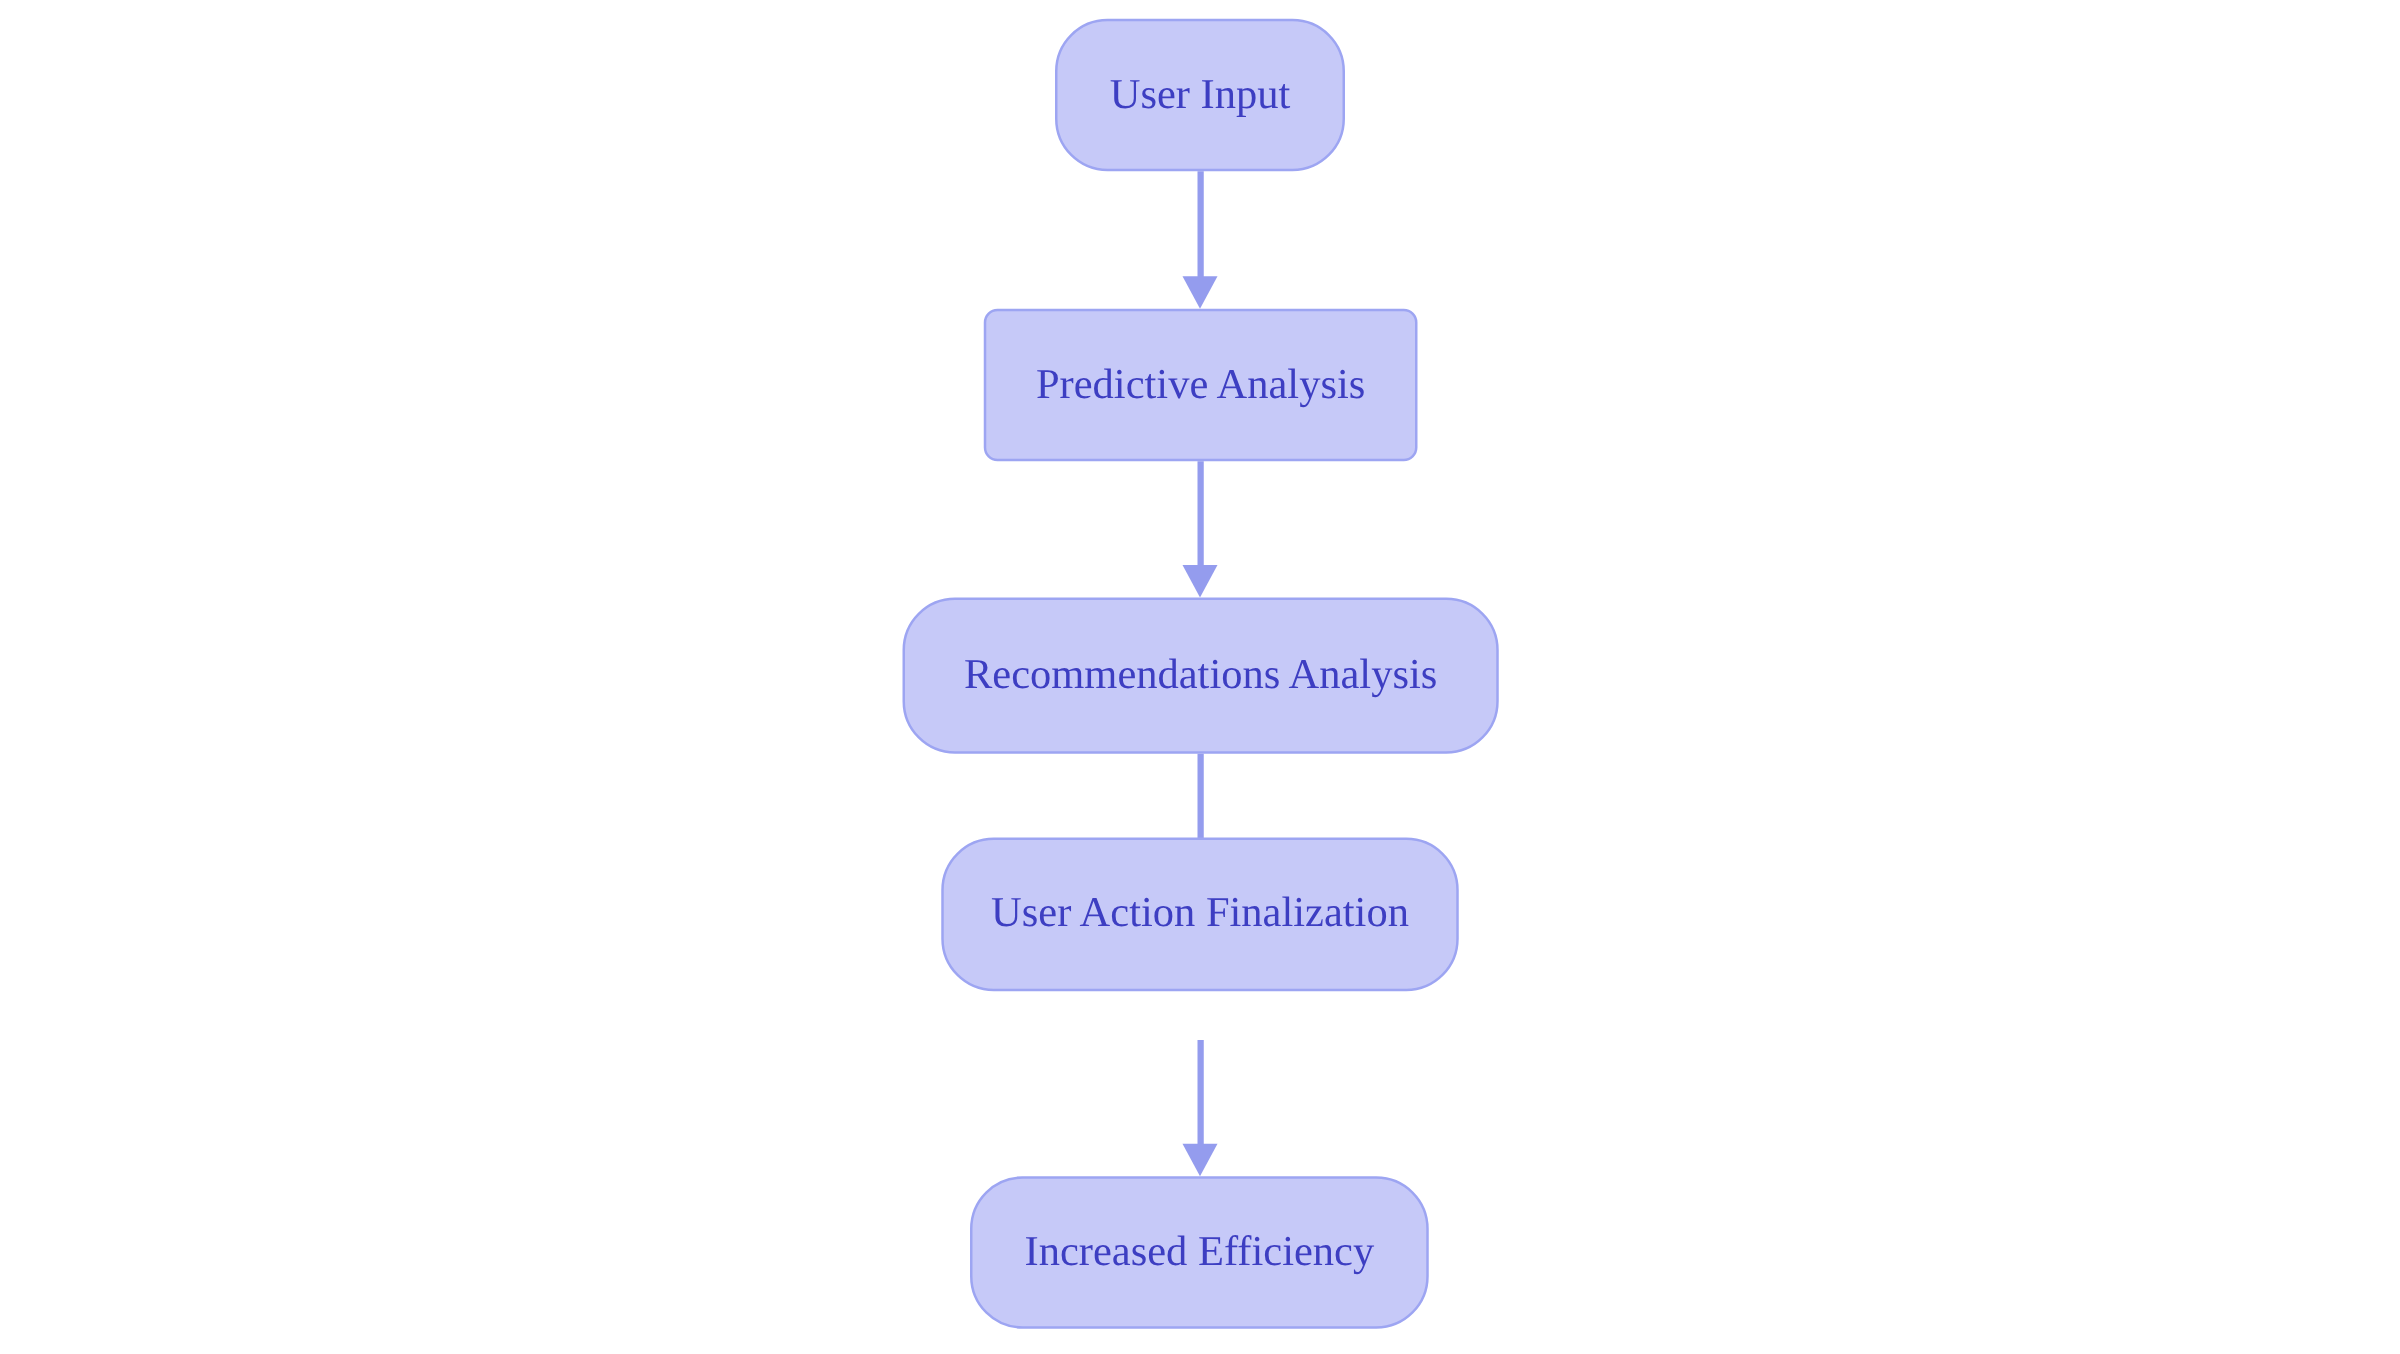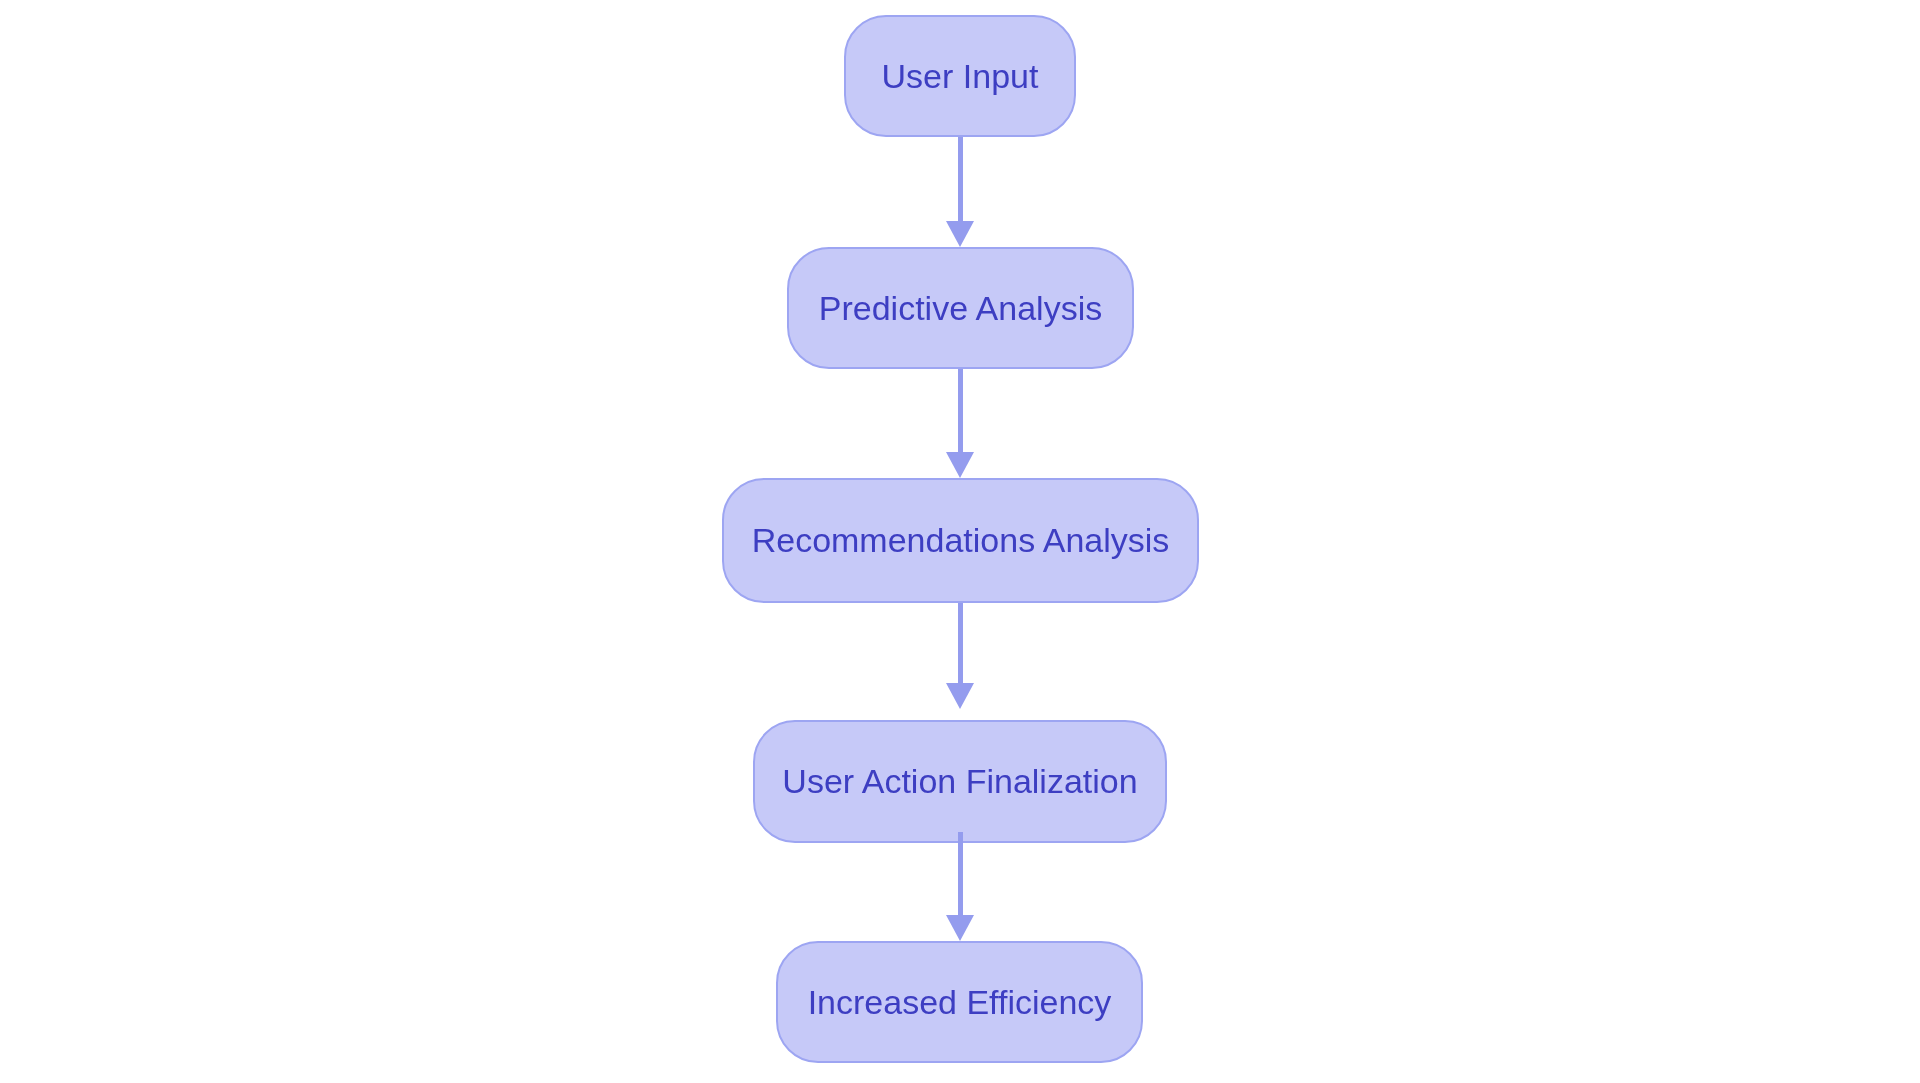--- a/index.html
+++ b/index.html
@@ -25,25 +25,26 @@
     align-items: center;
     justify-content: center;
     background: var(--node-fill, #c6c9f8);
     border: 2px solid var(--node-border, #9da5f2);
     border-radius: 42px;
     color: var(--node-text, #3d3ec2);
     font-size: 34px;
     line-height: 1.2;
     white-space: nowrap;
     text-align: center;
+    font-family: Liberation Serif, serif;
   }
   .n1 { left: 844px; top:  15px; width: 232px; height: 122px; }
-  .n2 { left: 787px; top: 247px; width: 347px; height: 122px; }
+  .n2 { left: 787px; top: 247px; width: 347px; height: 122px; border-radius: 11px; }
   .n3 { left: 722px; top: 478px; width: 477px; height: 125px; }
-  .n4 { left: 753px; top: 720px; width: 414px; height: 123px; text-align: right; }
+  .n4 { left: 753px; top: 670px; width: 414px; height: 123px; text-align: right; }
   .n5 { left: 776px; top: 941px; width: 367px; height: 122px; }
 
   .arrow { position: absolute; }
   .arrow .shaft {
     position: absolute;
     left: 958px;
     width: 5px;
     background: var(--arrow, #949cee);
   }
   .arrow .head {

